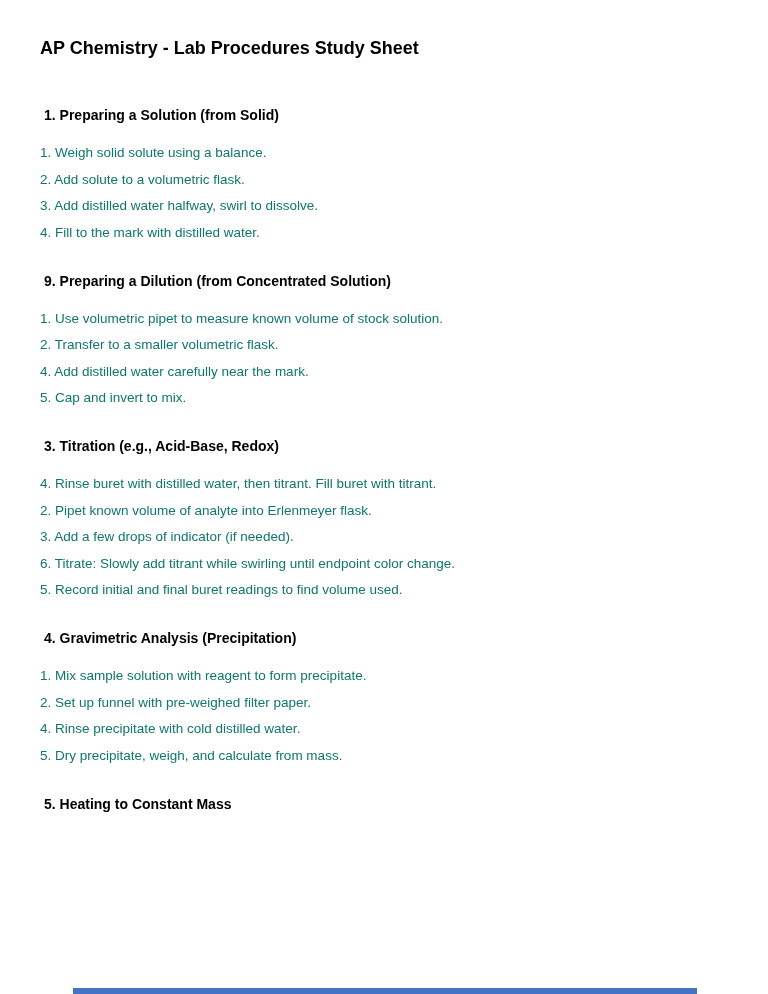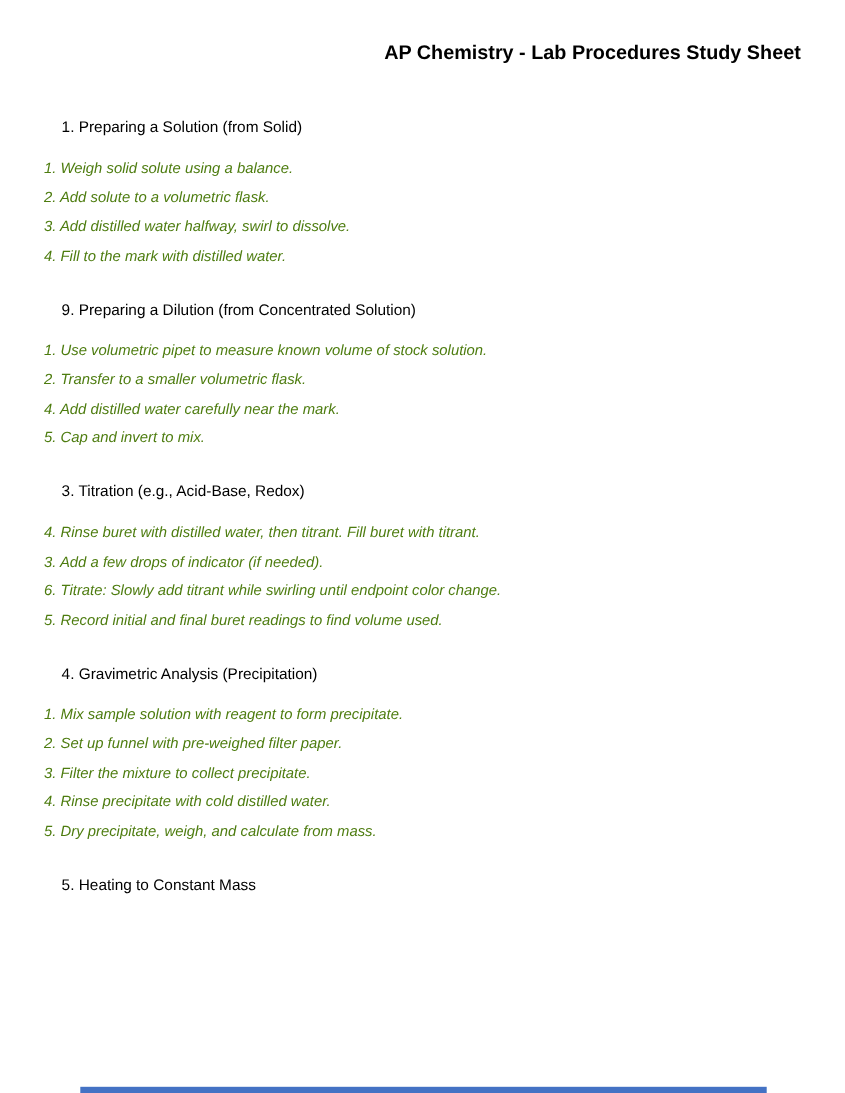--- a/index.html
+++ b/index.html
@@ -15,39 +15,38 @@
     font-family: "Liberation Sans", sans-serif;
     color: #141414;
   }
   .content {
     padding: 38px 40px 0 40px;
   }
   .title {
     font-size: 18px;
     line-height: 20px;
     font-weight: bold;
-    text-align: right;
+    text-align: left;
     margin: 0;
     color: #000000;
   }
   .section { margin-top: 32px; }
   .section.first { margin-top: 49px; }
   .section-heading {
     font-size: 14px;
     line-height: 16px;
-    font-weight: normal;
-    margin: 0 0 22px 16px;
+    font-weight: bold;
+    margin: 0 0 22px 4px;
     color: #000000;
   }
   .step {
     font-size: 13.5px;
     line-height: 16px;
     margin: 0 0 10.5px 0;
-    color: #4d7c0f;
-    font-style: italic;
+    color: #0f766e;
   }
   .partial-bottom-bar {
     position: absolute;
     left: 73px;
     width: 624px;
     height: 6px;
     bottom: 0;
   }
 </style>
 </head>
@@ -69,30 +68,30 @@
     <h2 class="section-heading">9. Preparing a Dilution (from Concentrated Solution)</h2>
     <p class="step">1. Use volumetric pipet to measure known volume of stock solution.</p>
     <p class="step">2. Transfer to a smaller volumetric flask.</p>
     <p class="step">4. Add distilled water carefully near the mark.</p>
     <p class="step">5. Cap and invert to mix.</p>
   </div>
 
   <div class="section">
     <h2 class="section-heading">3. Titration (e.g., Acid-Base, Redox)</h2>
     <p class="step">4. Rinse buret with distilled water, then titrant. Fill buret with titrant.</p>
+    <p class="step">2. Pipet known volume of analyte into Erlenmeyer flask.</p>
     <p class="step">3. Add a few drops of indicator (if needed).</p>
     <p class="step">6. Titrate: Slowly add titrant while swirling until endpoint color change.</p>
     <p class="step">5. Record initial and final buret readings to find volume used.</p>
   </div>
 
   <div class="section">
     <h2 class="section-heading">4. Gravimetric Analysis (Precipitation)</h2>
     <p class="step">1. Mix sample solution with reagent to form precipitate.</p>
     <p class="step">2. Set up funnel with pre-weighed filter paper.</p>
-    <p class="step">3. Filter the mixture to collect precipitate.</p>
     <p class="step">4. Rinse precipitate with cold distilled water.</p>
     <p class="step">5. Dry precipitate, weigh, and calculate from mass.</p>
   </div>
 
   <div class="section">
     <h2 class="section-heading">5. Heating to Constant Mass</h2>
   </div>
 
 </div>
 

